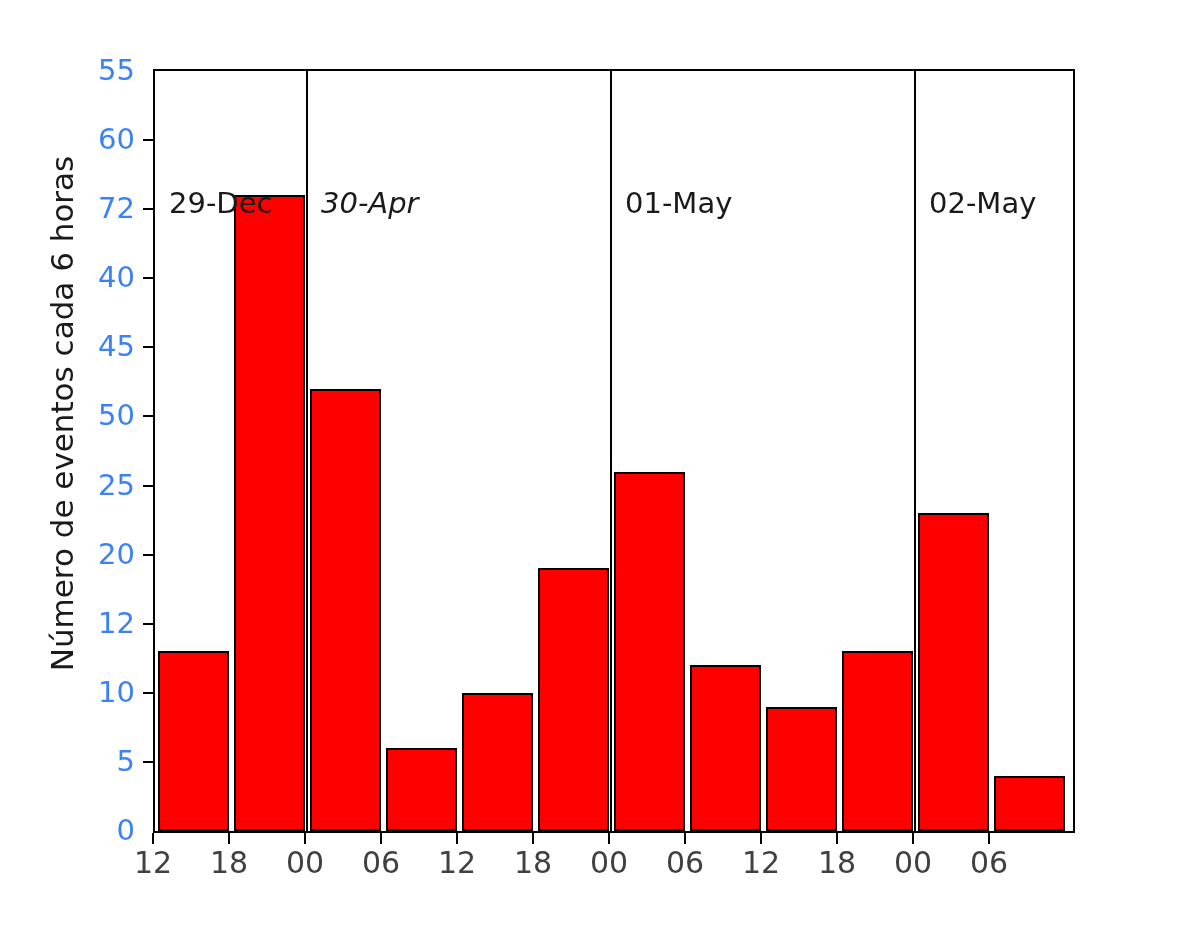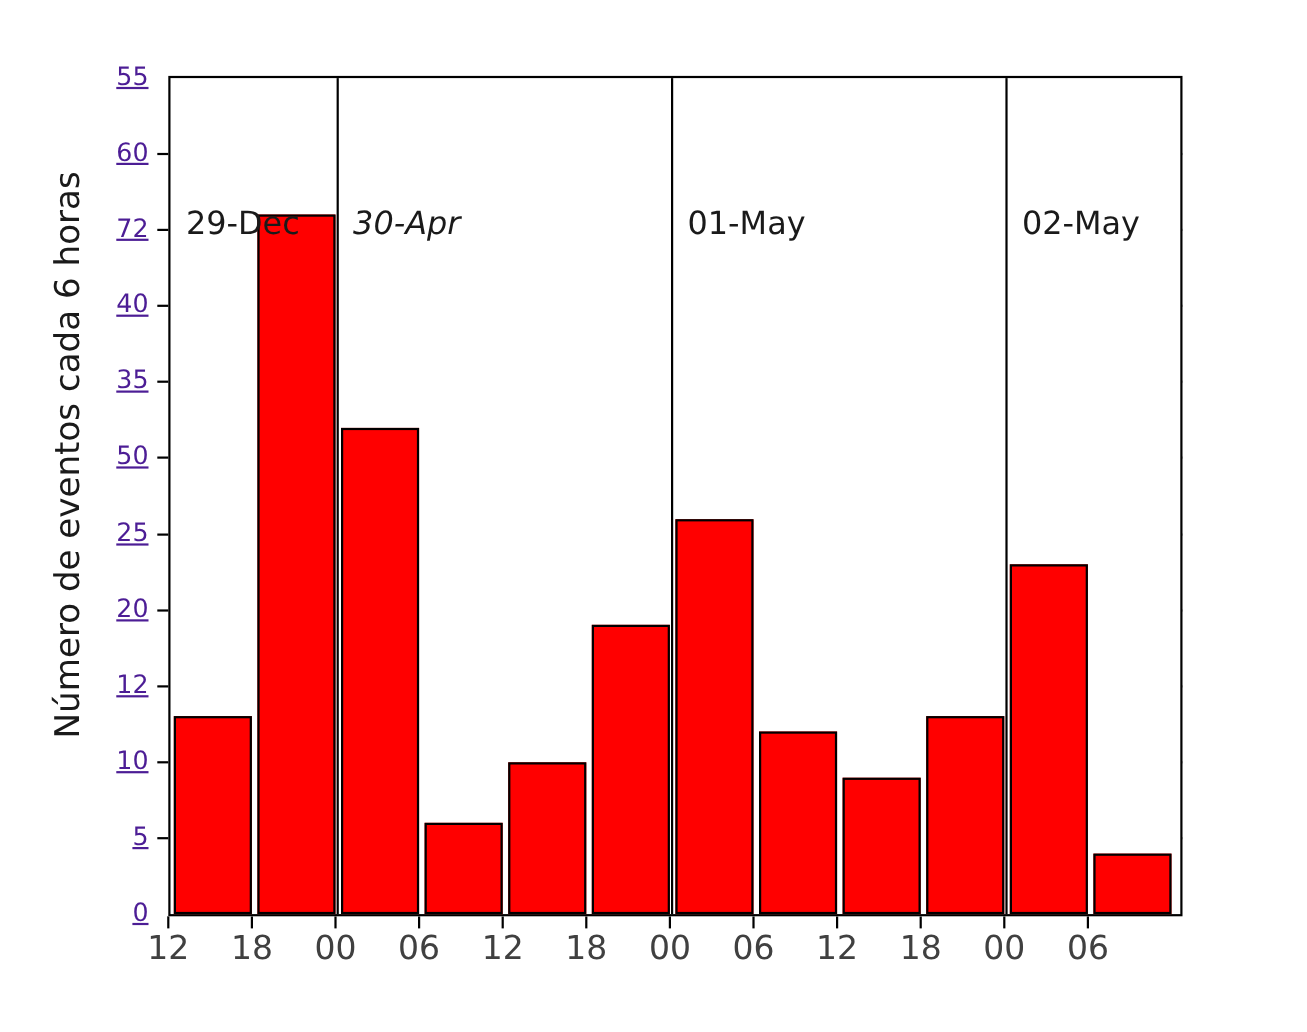--- a/index.html
+++ b/index.html
@@ -66,26 +66,25 @@
     font-size: 29px;
     line-height: 29px;
     color: #1a1a1a;
     white-space: nowrap;
   }
 
   
   .ytick-label {
     position: absolute;
     right: 1096px;       
-    font-size: 23px;
+    font-size: 29px;
     line-height: 29px;
-    color: #4c1d95;
+    color: #3b82f6;
     text-align: right;
     white-space: nowrap;
-    text-decoration: underline;
   }
   .ytick-mark {
     position: absolute;
     left: 143px;
     width: 11px;
     height: 2px;
     background: #000000;
   }
   .ytick-mark.right {
     left: auto;
@@ -137,21 +136,21 @@
       <div class="ytick-label" style="left: 40px; width: 95px; top: 56px;">55</div>
       <div class="ytick-label" style="left: 40px; width: 95px; top: 125.091px;">60</div>
       <div class="ytick-mark" style="top: 139.091px;"></div>
       <div class="ytick-mark right" style="top: 139.091px;"></div>
       <div class="ytick-label" style="left: 40px; width: 95px; top: 194.182px;">72</div>
       <div class="ytick-mark" style="top: 208.182px;"></div>
       <div class="ytick-mark right" style="top: 208.182px;"></div>
       <div class="ytick-label" style="left: 40px; width: 95px; top: 263.273px;">40</div>
       <div class="ytick-mark" style="top: 277.273px;"></div>
       <div class="ytick-mark right" style="top: 277.273px;"></div>
-      <div class="ytick-label" style="left: 40px; width: 95px; top: 332.364px;">35</div>
+      <div class="ytick-label" style="left: 40px; width: 95px; top: 332.364px;">45</div>
       <div class="ytick-mark" style="top: 346.364px;"></div>
       <div class="ytick-mark right" style="top: 346.364px;"></div>
       <div class="ytick-label" style="left: 40px; width: 95px; top: 401.455px;">50</div>
       <div class="ytick-mark" style="top: 415.455px;"></div>
       <div class="ytick-mark right" style="top: 415.455px;"></div>
       <div class="ytick-label" style="left: 40px; width: 95px; top: 470.545px;">25</div>
       <div class="ytick-mark" style="top: 484.545px;"></div>
       <div class="ytick-mark right" style="top: 484.545px;"></div>
       <div class="ytick-label" style="left: 40px; width: 95px; top: 539.636px;">20</div>
       <div class="ytick-mark" style="top: 553.636px;"></div>

